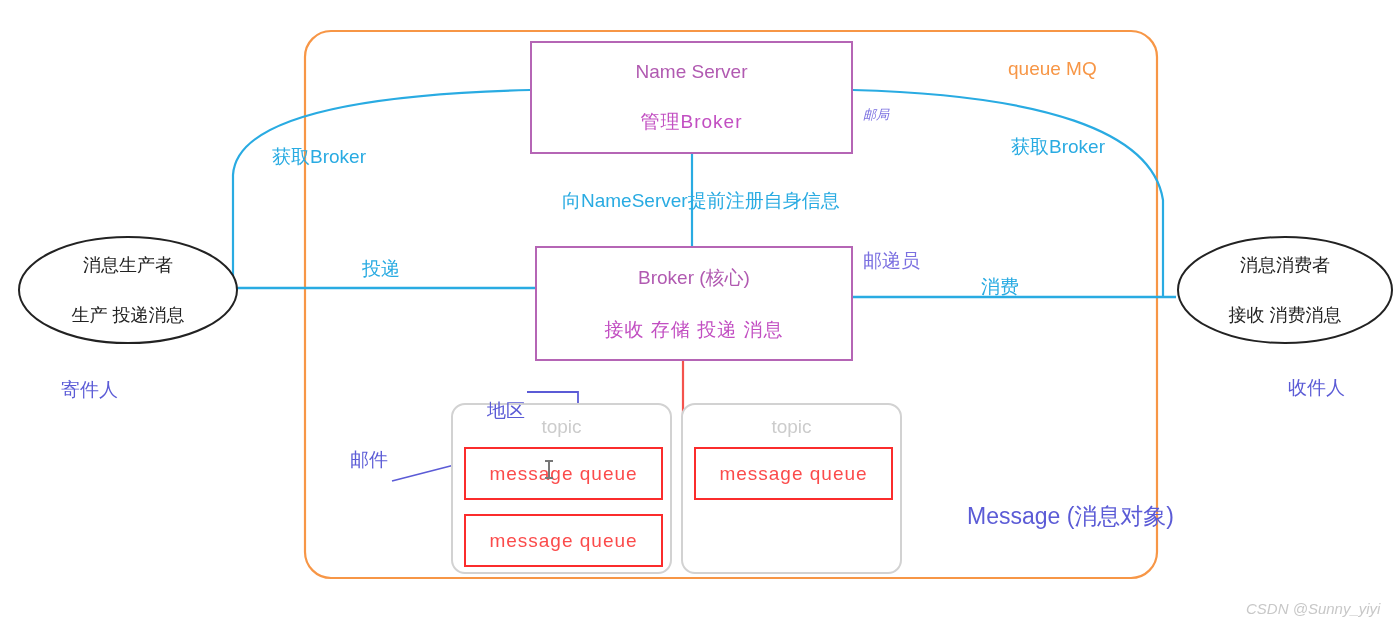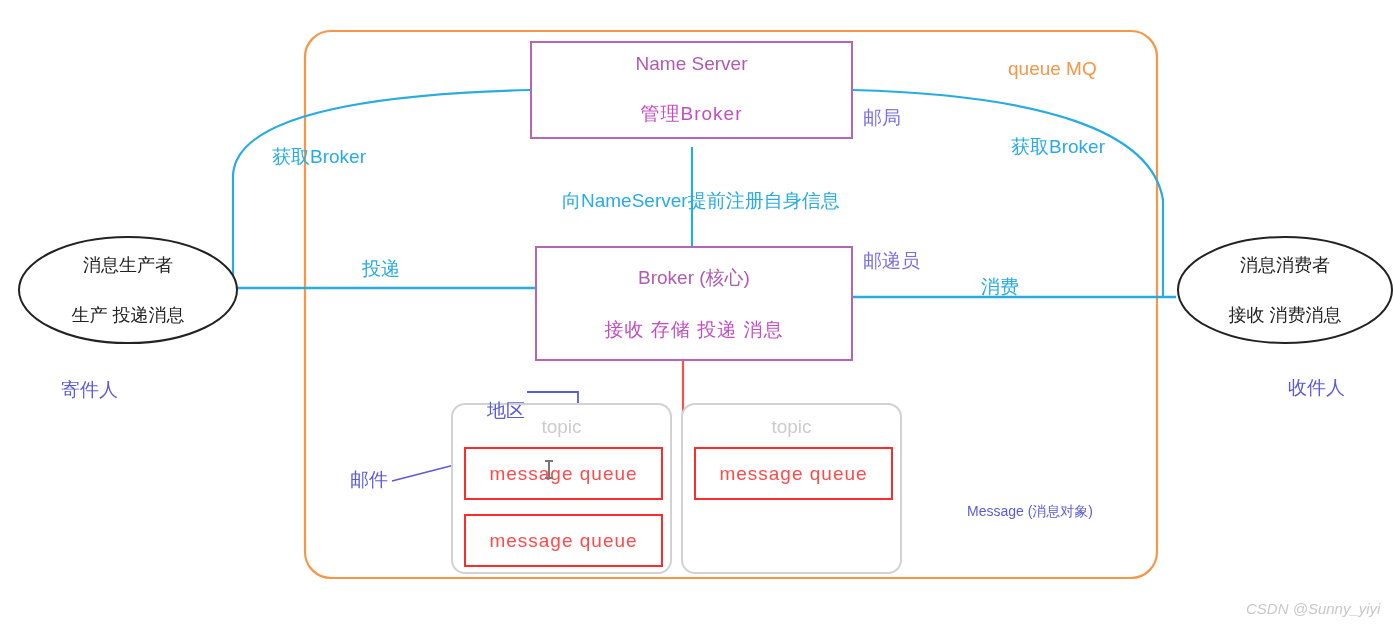--- a/index.html
+++ b/index.html
@@ -136,21 +136,21 @@
     <ellipse cx="128" cy="290" rx="109" ry="53" fill="#ffffff" stroke="#222222" stroke-width="2"></ellipse>
 
     <ellipse cx="1285" cy="290" rx="107" ry="53" fill="#ffffff" stroke="#222222" stroke-width="2"></ellipse>
 
     <path d="M 527,392 L 578,392 L 578,408" fill="none" stroke="#5b5bd6" stroke-width="1.8"></path>
 
     <path d="M 392,481 L 466,462" fill="none" stroke="#5b5bd6" stroke-width="1.6"></path>
     <path d="M 460,459 L 468,465" fill="none" stroke="#5b5bd6" stroke-width="1.6"></path>
   </svg>
 
-  <div class="box" style="left:530px; top:41px; width:323px; height:98px;align-items:center;">
+  <div class="box" style="left:530px; top:41px; width:323px; height:113px;align-items:center;">
     <div class="t1">Name Server</div>
     <div class="t2">管理Broker</div>
   </div>
 
   <div class="box" style="left:535px; top:246px; width:318px; height:115px;">
     <div class="t1">Broker (核心)</div>
     <div class="t2">接收 存储 投递 消息</div>
   </div>
 
   <div class="ellipse-txt" style="left:19px; top:237px; width:218px; height:106px;">
@@ -175,35 +175,35 @@
     <div class="topic-title" style="top:11px;">topic</div>
     <div class="mq" style="left:11px; top:42px; width:199px; height:53px;">message  queue</div>
   </div>
 
   <div class="lbl" style="left:1008px; top:59px; color:#f79646; font-size:19px;">queue MQ</div>
 
   <div class="lbl" style="left:272px; top:147px; color:#29abe2; font-size:19px;">获取Broker</div>
 
   <div class="lbl" style="left:1011px; top:137px; color:#29abe2; font-size:19px;">获取Broker</div>
 
-  <div class="lbl" style="left:863px; top:108px; color:#7a6fe0; font-size:19px;">邮局</div>
+  <div class="lbl" style="left:863px; top:108px; color:#7a6fe0; font-size:13px;font-style:italic;">邮局</div>
 
   <div class="lbl" style="left:562px; top:191px; color:#29abe2; font-size:19px;">向NameServer提前注册自身信息</div>
 
   <div class="lbl" style="left:362px; top:259px; color:#29abe2; font-size:19px;">投递</div>
 
   <div class="lbl" style="left:863px; top:251px; color:#7a6fe0; font-size:19px;">邮递员</div>
 
   <div class="lbl" style="left:981px; top:277px; color:#29abe2; font-size:19px;">消费</div>
 
   <div class="lbl" style="left:61px; top:380px; color:#5b5bd6; font-size:19px;">寄件人</div>
 
   <div class="lbl" style="left:1288px; top:378px; color:#5b5bd6; font-size:19px;">收件人</div>
 
   <div class="lbl" style="left:487px; top:381px; color:#5b5bd6; font-size:19px;margin-top:20px;">地区</div>
 
-  <div class="lbl" style="left:350px; top:470px; color:#5b5bd6; font-size:19px;">邮件</div>
-
-  <div class="lbl" style="left:967px; top:504px; color:#5b5bd6; font-size:14px;">Message (消息对象)</div>
+  <div class="lbl" style="left:350px; top:450px; color:#5b5bd6; font-size:19px;">邮件</div>
+
+  <div class="lbl" style="left:967px; top:504px; color:#5b5bd6; font-size:23px;">Message (消息对象)</div>
 
   <div class="watermark" style="left:1246px; top:600px;font-style:italic;">CSDN @Sunny_yiyi</div>
 
 </div>
 
 </body></html>

